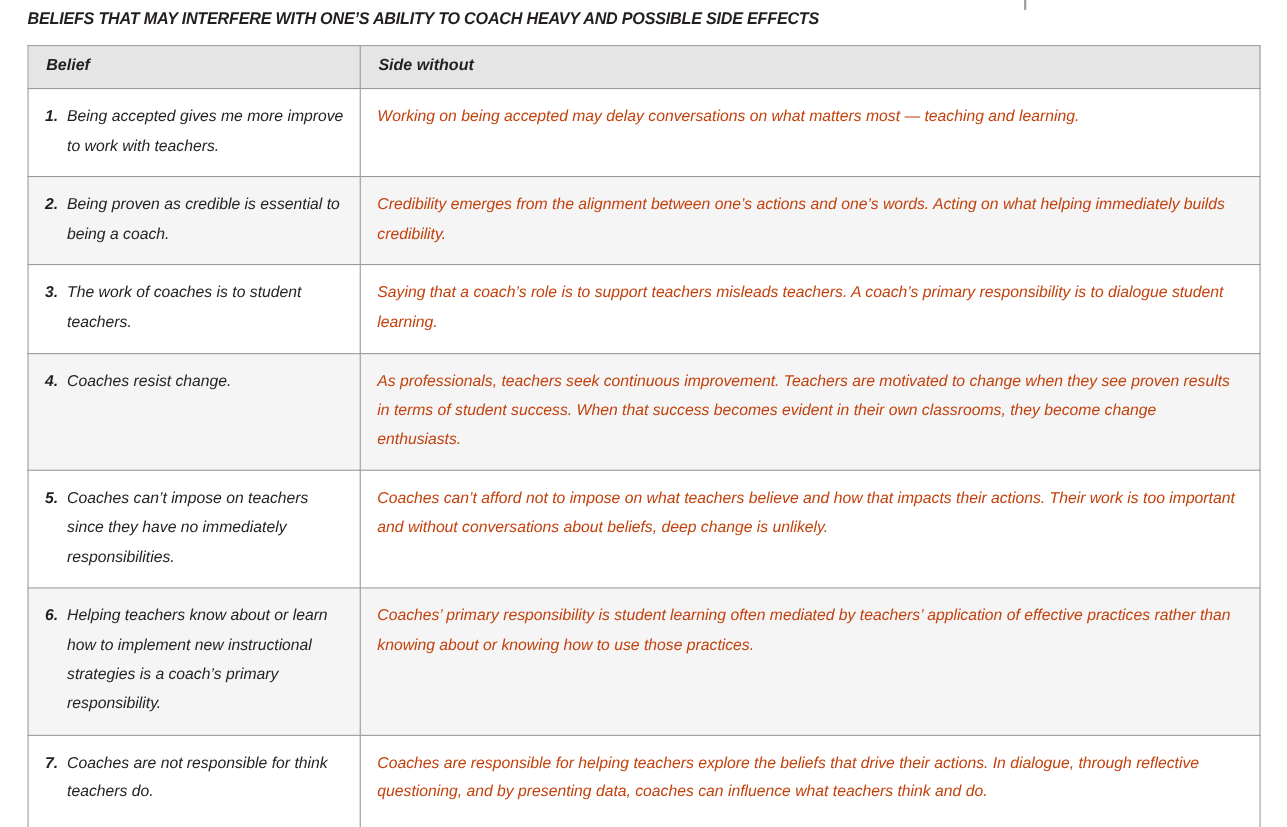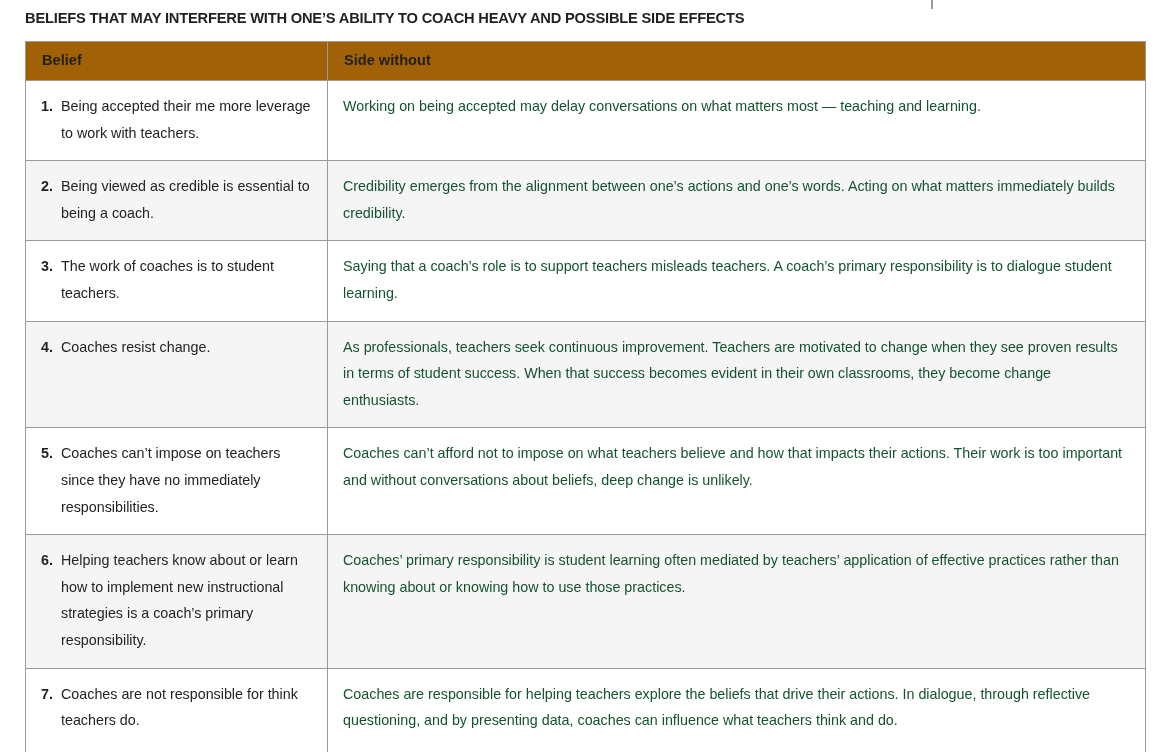--- a/index.html
+++ b/index.html
@@ -15,20 +15,21 @@
     color: #231f20;
     position: relative;
     overflow: hidden;
   }
 
   #page {
     position: relative;
     width: 939px;
     height: 752px;
     box-sizing: border-box;
+    font-style: italic;
   }
 
   
   .crop-mark {
     position: absolute;
     left: 931px;
     top: 0px;
     width: 2px;
     height: 9px;
     background: #9b9b9e;
@@ -69,21 +70,21 @@
   table.beliefs th,
   table.beliefs td {
     border: 1px solid #9a9a9d;
     vertical-align: top;
     padding: 0;
     background-clip: padding-box;
   }
 
   
   thead th {
-    background: #a16207;
+    background: #e5e5e5;
     height: 38px;
     font-size: 14.6px;
     font-weight: bold;
     color: #231f20;
     text-align: left;
     border-bottom: 2px solid #7c7c7f;
   }
   thead th .hd {
     padding: 9px 0 0 16px;
     line-height: 18px;
@@ -115,21 +116,21 @@
     text-align: left;
     color: #231f20;
   }
   .belief-text {
     flex: 1 1 auto;
     color: #262223;
   }
 
   td.side-cell .sc {
     padding: 12px 20px 14px 15px;
-    color: #14532d;
+    color: #c2410c;
   }
 
   
   tr.r1 td .bc, tr.r1 td .sc { min-height: 49px; }
   tr.r2 td .bc, tr.r2 td .sc { min-height: 50px; }
   tr.r3 td .bc, tr.r3 td .sc { min-height: 35px; }
   tr.r4 td .bc, tr.r4 td .sc { min-height: 78px; }
   tr.r5 td .bc, tr.r5 td .sc { min-height: 78px; }
   tr.r6 td .bc, tr.r6 td .sc { min-height: 96px; }
   tr.r7 td .bc, tr.r7 td .sc { min-height: 78px; }
@@ -159,40 +160,40 @@
           </th>
         </tr>
       </thead>
       <tbody>
 
         <tr class="r1 plain">
           <td class="belief-cell">
             <div class="bc">
               <div class="belief-line">
                 <span class="belief-num">1.</span>
-                <span class="belief-text">Being accepted their me more leverage to work with teachers.</span>
+                <span class="belief-text">Being accepted gives me more improve to work with teachers.</span>
               </div>
             </div>
           </td>
           <td class="side-cell">
             <div class="sc">Working on being accepted may delay conversations on what matters most — teaching and learning.</div>
           </td>
         </tr>
 
         <tr class="r2 tint">
           <td class="belief-cell">
             <div class="bc">
               <div class="belief-line">
                 <span class="belief-num">2.</span>
-                <span class="belief-text">Being viewed as credible is essential to being a coach.</span>
-              </div>
-            </div>
-          </td>
-          <td class="side-cell">
-            <div class="sc">Credibility emerges from the alignment between one’s actions and one’s words. Acting on what matters immediately builds credibility.</div>
+                <span class="belief-text">Being proven as credible is essential to being a coach.</span>
+              </div>
+            </div>
+          </td>
+          <td class="side-cell">
+            <div class="sc">Credibility emerges from the alignment between one’s actions and one’s words. Acting on what helping immediately builds credibility.</div>
           </td>
         </tr>
 
         <tr class="r3 plain">
           <td class="belief-cell">
             <div class="bc">
               <div class="belief-line">
                 <span class="belief-num">3.</span>
                 <span class="belief-text">The work of coaches is to student teachers.</span>
               </div>

